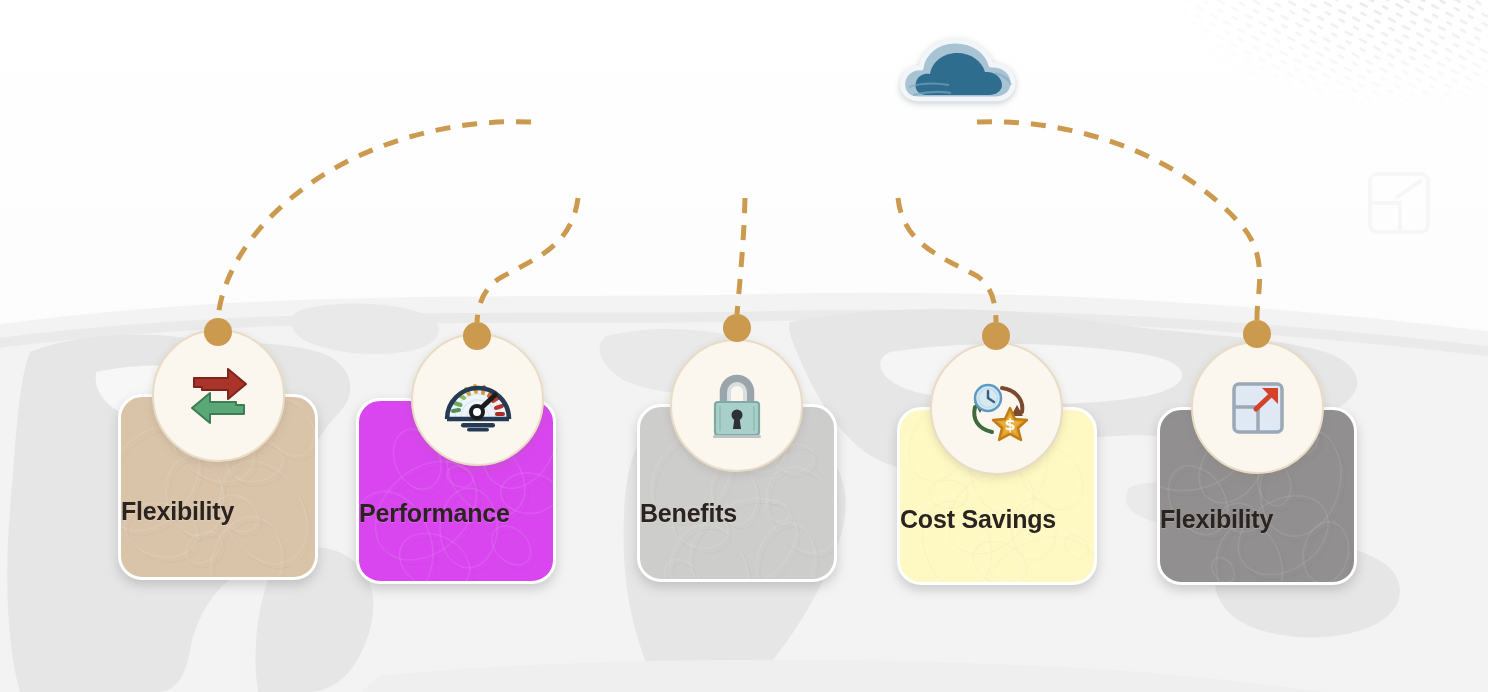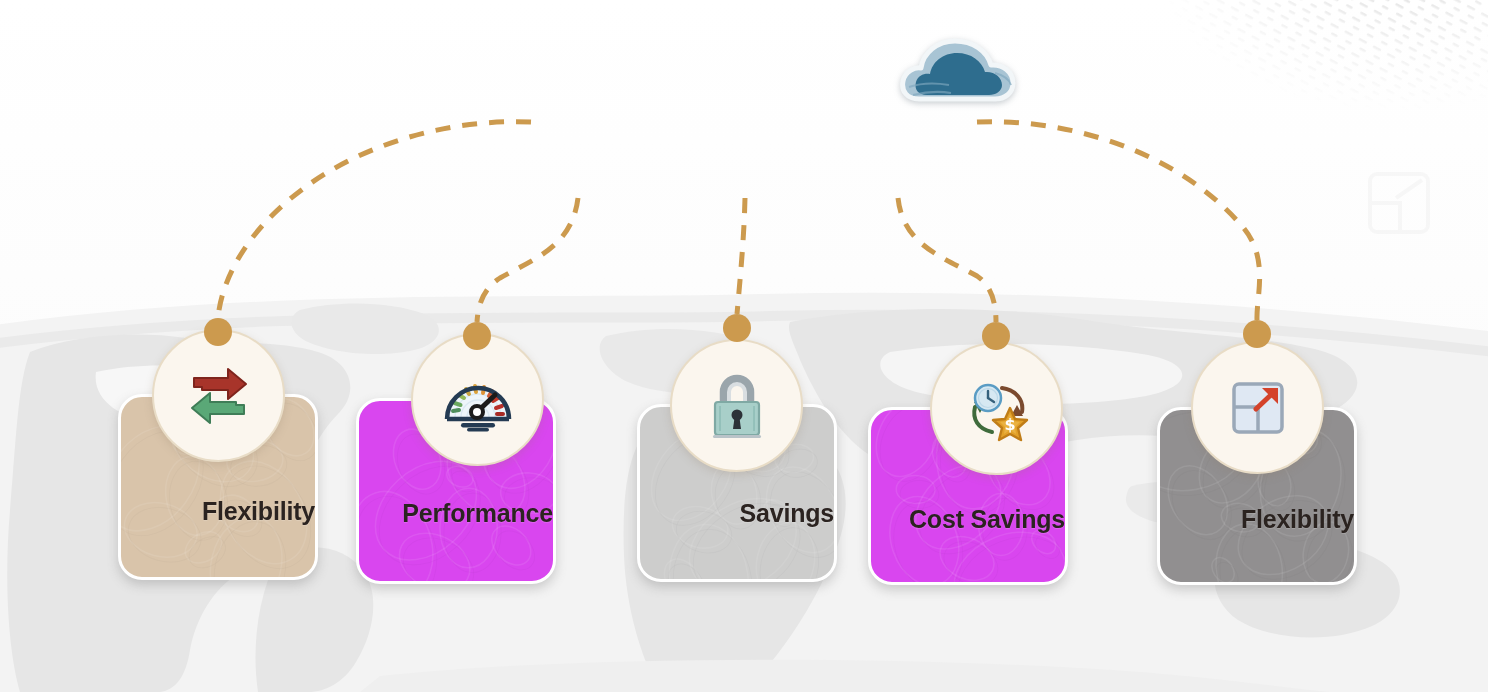--- a/index.html
+++ b/index.html
@@ -56,21 +56,21 @@
     border-radius:24px;
     border:3px solid #ffffff;
     box-shadow:0 5px 11px rgba(110,110,110,.30);
     overflow:hidden;
     z-index:5;
   }
   .card-texture { position:absolute; inset:0; opacity:.42; }
   .card-label {
     position:absolute;
     left:0; right:0;
-    text-align:right;
+    text-align:left;
     color:#2b2320;
     font-size:25px;
     font-weight:700;
     letter-spacing:-.2px;
     text-shadow:0 1px 1px rgba(255,255,255,.18);
   }
 
   
   .medallion {
     position:absolute;
@@ -377,39 +377,39 @@
             <ellipse cx="150" cy="160" rx="41" ry="29.52" transform="rotate(102 150 160)"></ellipse>
             <ellipse cx="53" cy="71" rx="50" ry="36" transform="rotate(125 53 71)"></ellipse>
             <ellipse cx="106" cy="142" rx="59" ry="42.48" transform="rotate(148 106 142)"></ellipse>
             <ellipse cx="159" cy="53" rx="20" ry="14.399999999999999" transform="rotate(171 159 53)"></ellipse>
             <ellipse cx="62" cy="124" rx="29" ry="20.88" transform="rotate(14 62 124)"></ellipse>
             <ellipse cx="115" cy="35" rx="38" ry="27.36" transform="rotate(37 115 35)"></ellipse>
             <ellipse cx="168" cy="106" rx="47" ry="33.839999999999996" transform="rotate(60 168 106)"></ellipse>
             <ellipse cx="71" cy="177" rx="56" ry="40.32" transform="rotate(83 71 177)"></ellipse>
           </g>
          </svg>
-      <div class="card-label" style="top:92px;">Savings</div>
+      <div class="card-label" style="top:92px;">Benefits</div>
     </div>
     <div class="medallion" style="left:670px; top:339px;">
       <svg viewBox="0 0 74 74">
         <path d="M24,34 L24,23 A13,13 0 0 1 50,23 L50,34" fill="none" stroke="#9aa5ab" stroke-width="8.5"></path>
         <path d="M29,34 L29,23 A8,8 0 0 1 45,23 L45,34" fill="none" stroke="#d9dee1" stroke-width="4"></path>
         <rect x="15" y="33" width="44" height="33" rx="3" fill="#a8cfc9" stroke="#7fa9a4" stroke-width="2.2"></rect>
         <g stroke="#8fbdb7" stroke-width="1.6">
           <line x1="20" y1="37" x2="20" y2="62"></line>
           <line x1="54" y1="37" x2="54" y2="62"></line>
         </g>
         <circle cx="37" cy="46" r="5.5" fill="#2c3238"></circle>
         <path d="M34.6,48 L39.4,48 L41,60 L33,60 Z" fill="#2c3238"></path>
         <rect x="13" y="66" width="48" height="3" rx="1.5" fill="#b9c3c8"></rect>
       </svg>
     </div>
     <div class="node-dot" style="left:723px; top:314px;"></div>
-    <div class="card" style="left:868px; top:407px;
-                height:178px; background:#d946ef;">
+    <div class="card" style="left:897px; top:407px;
+                height:178px; background:#fef9c3;">
       <svg class="card-texture" viewBox="0 0 200 200" preserveAspectRatio="none">
            <g fill="none" stroke="rgba(255,255,255,.22)" stroke-width="1.6">
             <ellipse cx="178" cy="136" rx="14" ry="10.08" transform="rotate(44 178 136)"></ellipse>
             <ellipse cx="81" cy="47" rx="23" ry="16.56" transform="rotate(67 81 47)"></ellipse>
             <ellipse cx="134" cy="118" rx="32" ry="23.04" transform="rotate(90 134 118)"></ellipse>
             <ellipse cx="37" cy="29" rx="41" ry="29.52" transform="rotate(113 37 29)"></ellipse>
             <ellipse cx="90" cy="100" rx="50" ry="36" transform="rotate(136 90 100)"></ellipse>
             <ellipse cx="143" cy="171" rx="59" ry="42.48" transform="rotate(159 143 171)"></ellipse>
             <ellipse cx="46" cy="82" rx="20" ry="14.399999999999999" transform="rotate(2 46 82)"></ellipse>
             <ellipse cx="99" cy="153" rx="29" ry="20.88" transform="rotate(25 99 153)"></ellipse>

